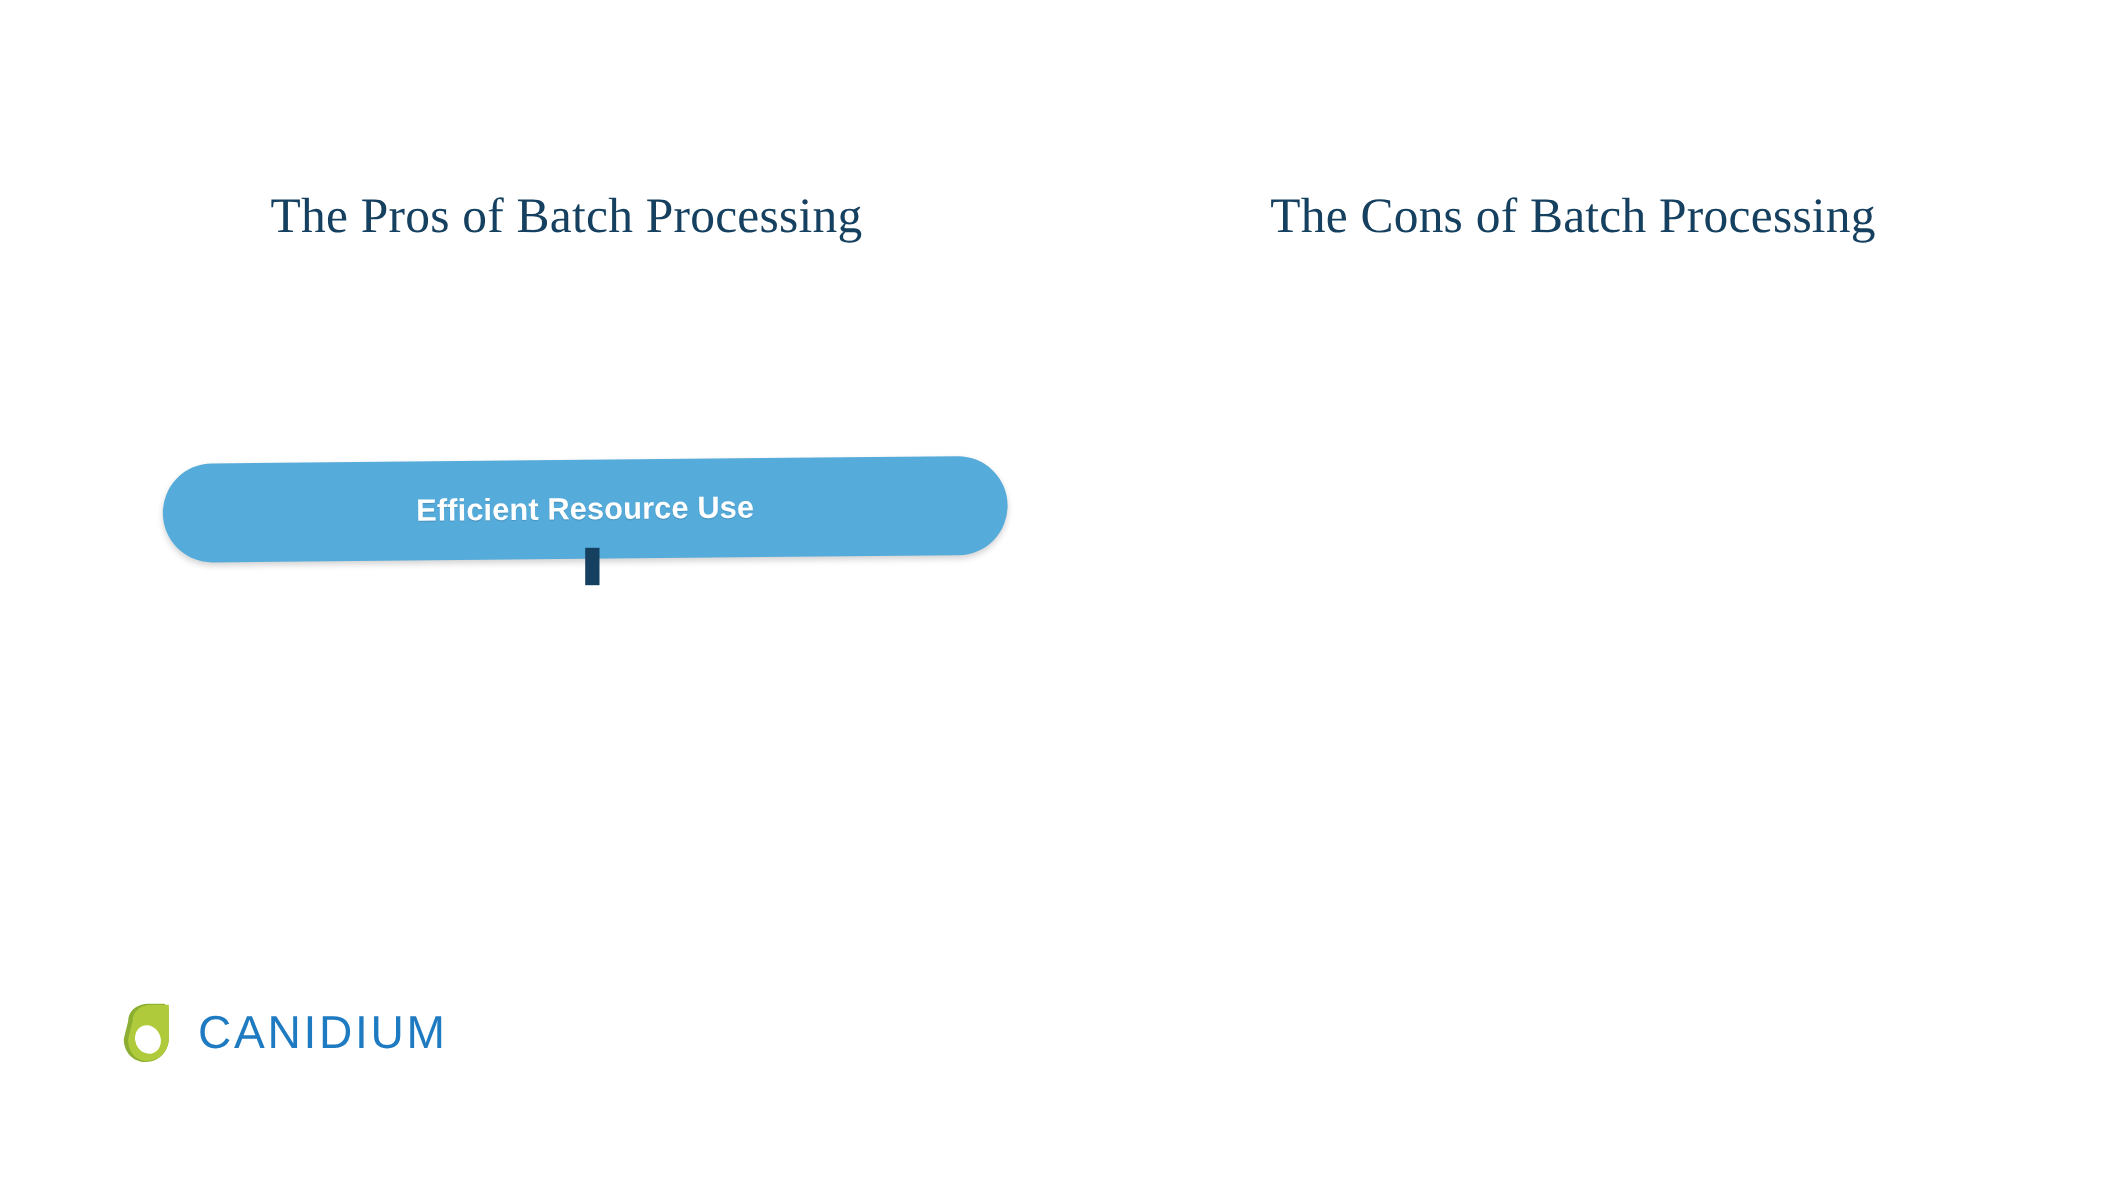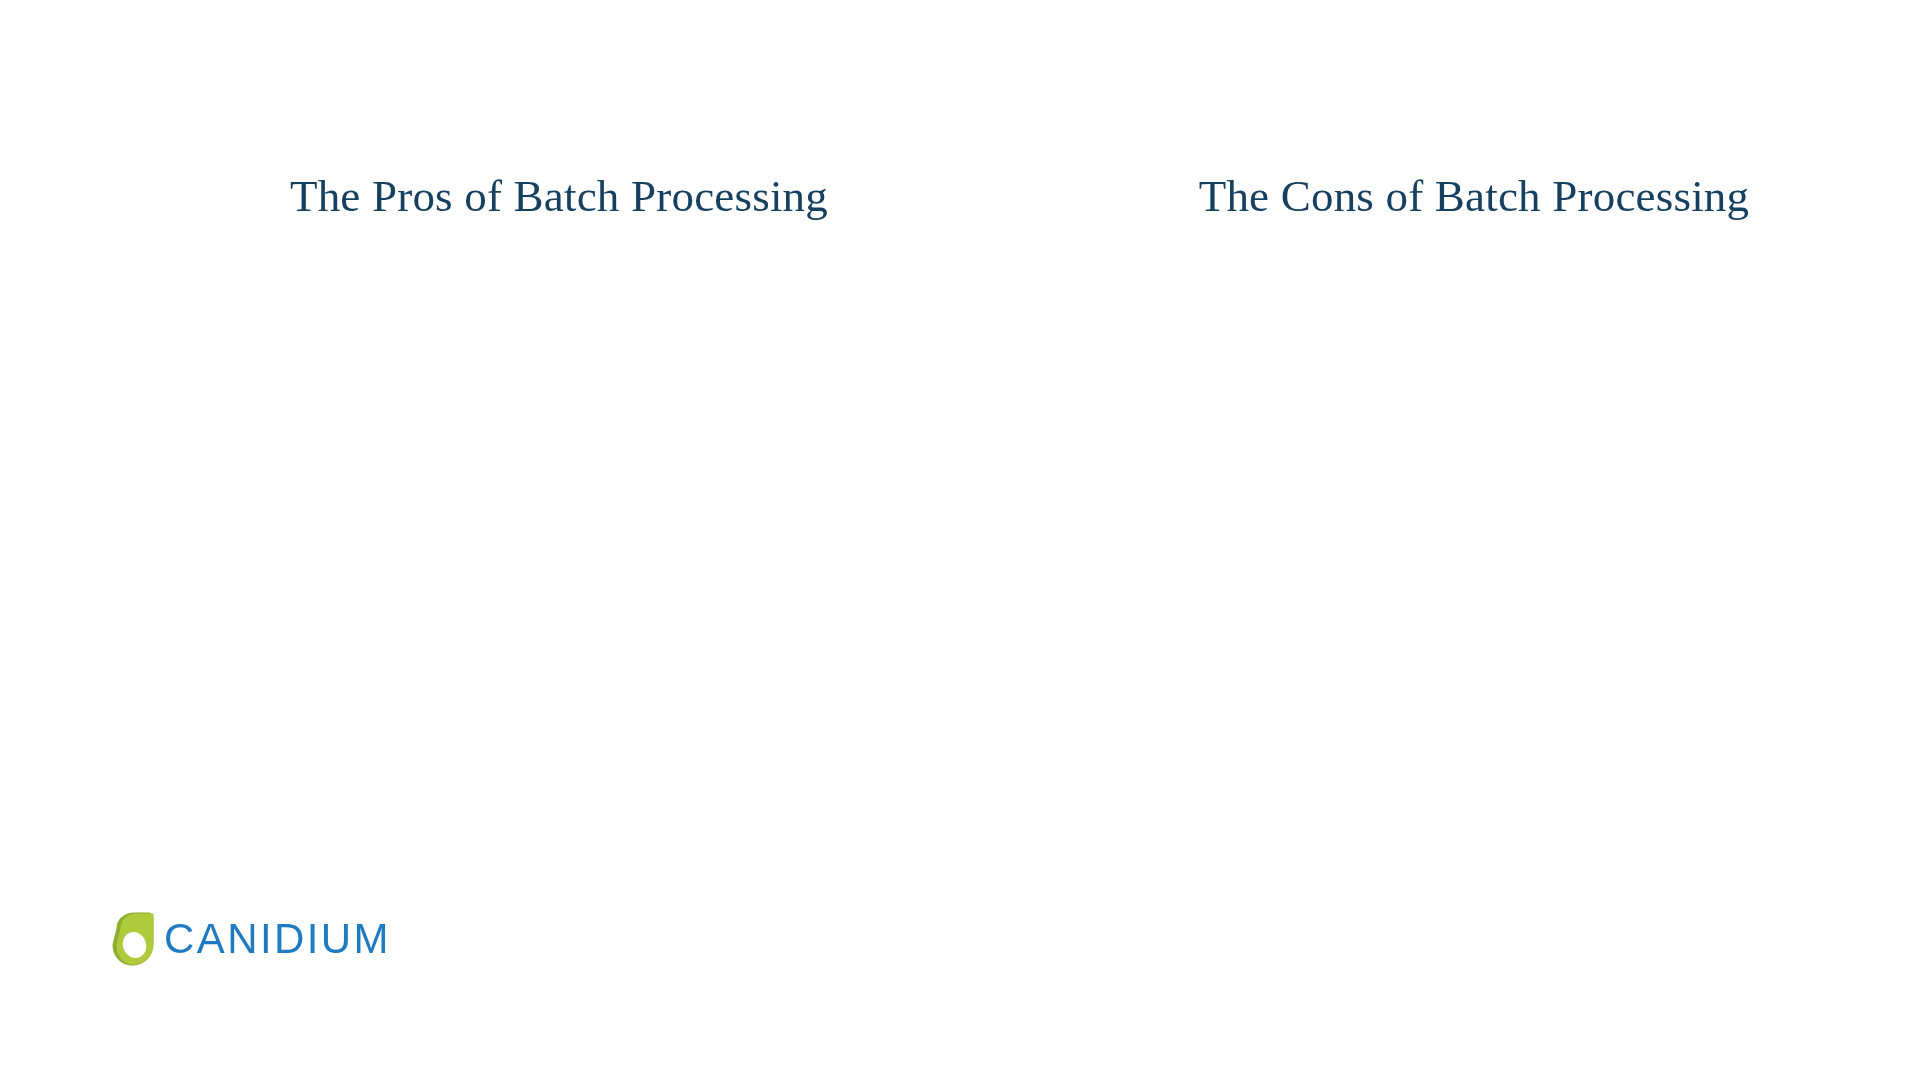--- a/index.html
+++ b/index.html
@@ -28,21 +28,20 @@
     position: absolute;
     top: 172px;
     font-family: "Liberation Serif", "DejaVu Serif", serif;
     font-size: 45px;
     font-weight: 400;
     color: #16405f;
     letter-spacing: 0.2px;
     white-space: nowrap;
     text-align: center;
     line-height: 1.1;
-    padding-left: 44px;
   }
   .col-title.left  { left: 0;    width: 1030px; }
   .col-title.right { left: 930px; width: 1000px; }
 
   
   .stack {
     position: absolute;
     top: 410px;
   }
   .stack.left  { left: 148px;  width: 780px; }
@@ -99,21 +98,21 @@
     z-index: 3;
   }
 
   
   .logo {
     position: absolute;
     left: 108px;
     top: 910px;
     display: flex;
     align-items: center;
-    gap: 4px;
+    gap: 20px;
   }
   .logo-mark {
     width: 52px;
     height: 58px;
     flex: 0 0 auto;
   }
   .logo-word {
     font-family: "Liberation Sans", sans-serif;
     font-size: 42px;
     font-weight: 400;
@@ -126,20 +125,26 @@
 <body style="background: rgb(255, 255, 255);">
 
 <div class="slide">
 
   <div class="col-title left" style="color: rgb(22, 64, 95);">The Pros of Batch Processing</div>
 
   <div class="col-title right" style="color: rgb(22, 64, 95);">The Cons of Batch Processing</div>
 
   <div class="stack left">
 
+    <div class="pill-row">
+      <div class="pill" style="background: rgb(85, 171, 218);">
+        <span class="pill-label">Efficient Resource Use</span>
+      </div>
+      <div class="connector" style="background: rgb(22, 64, 95);"></div>
+    </div>
 
 
 
   </div>
 
   <div class="stack right">
 
 
 
 

